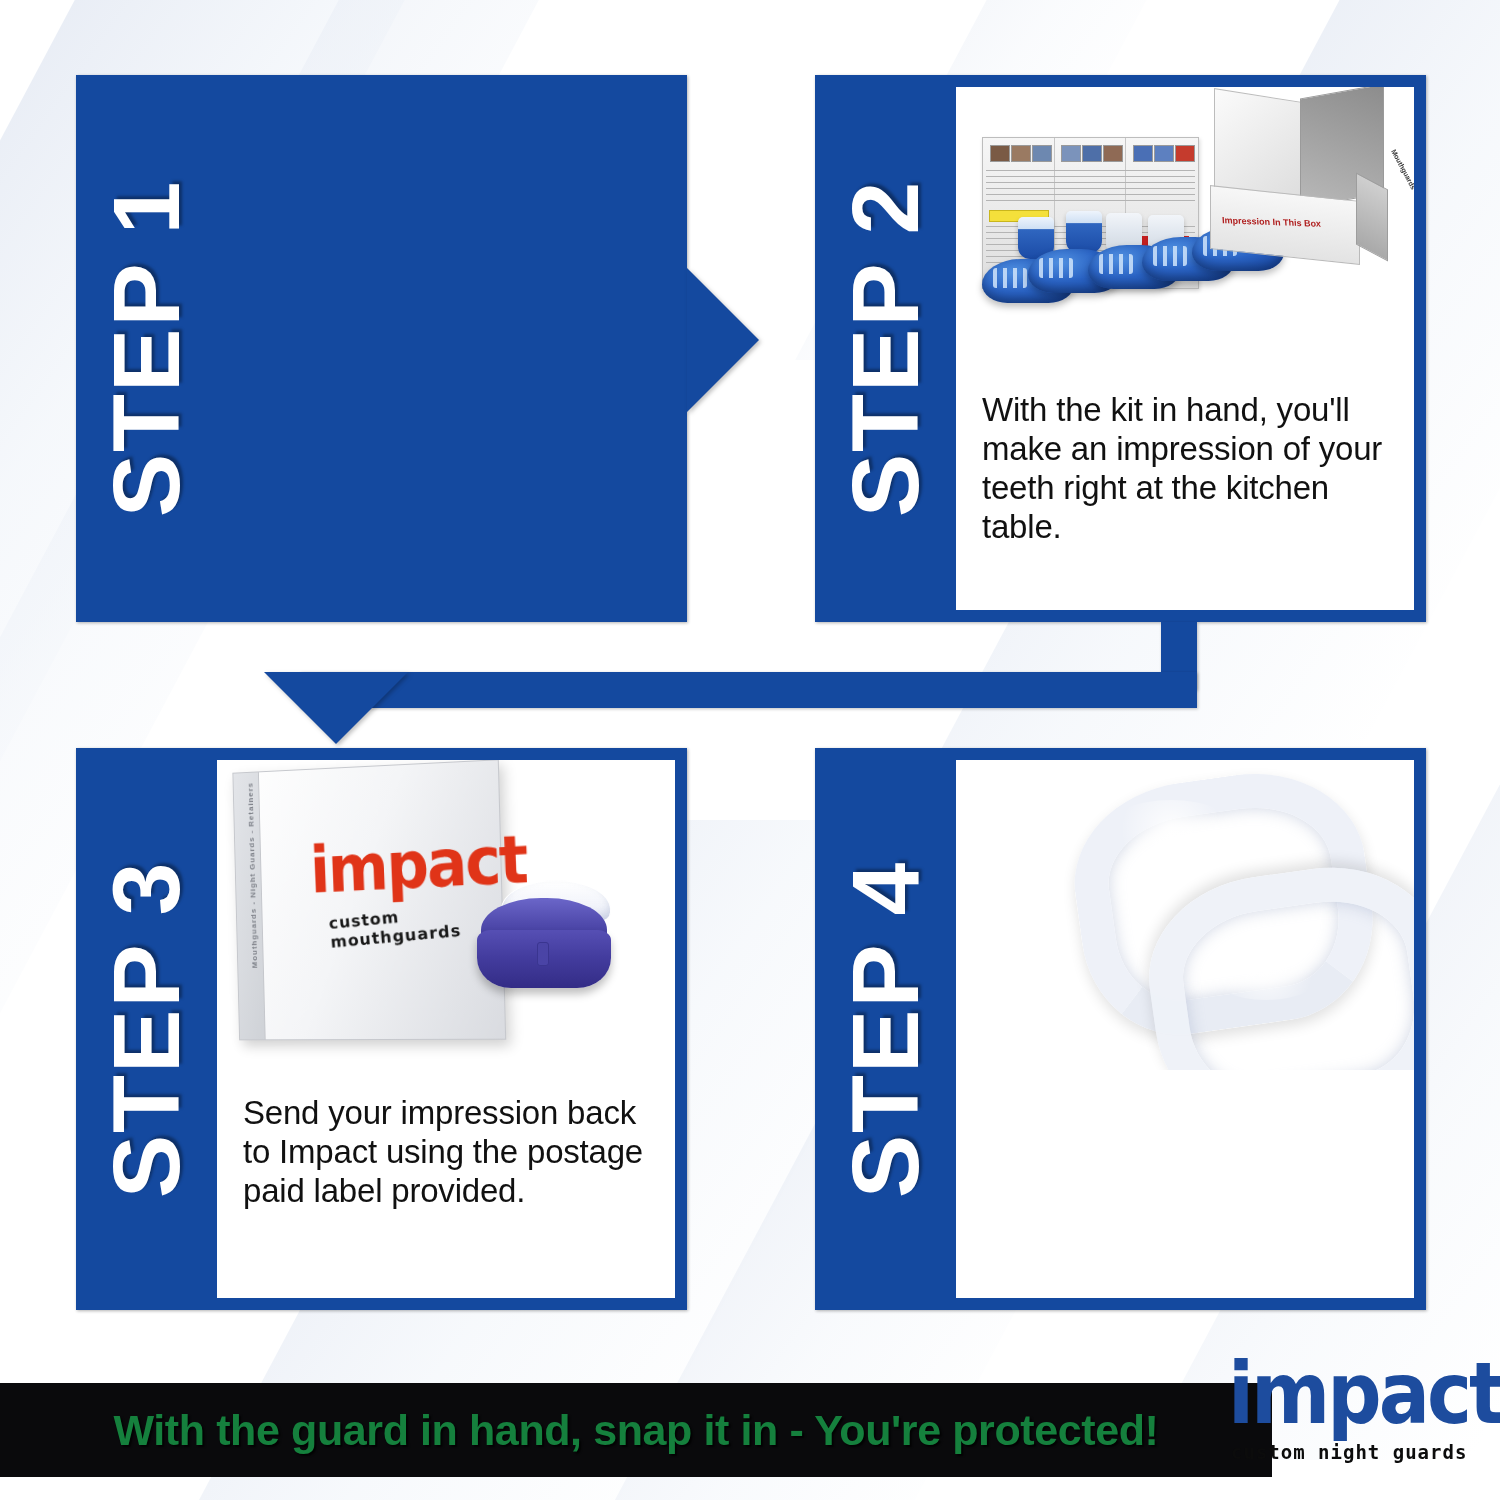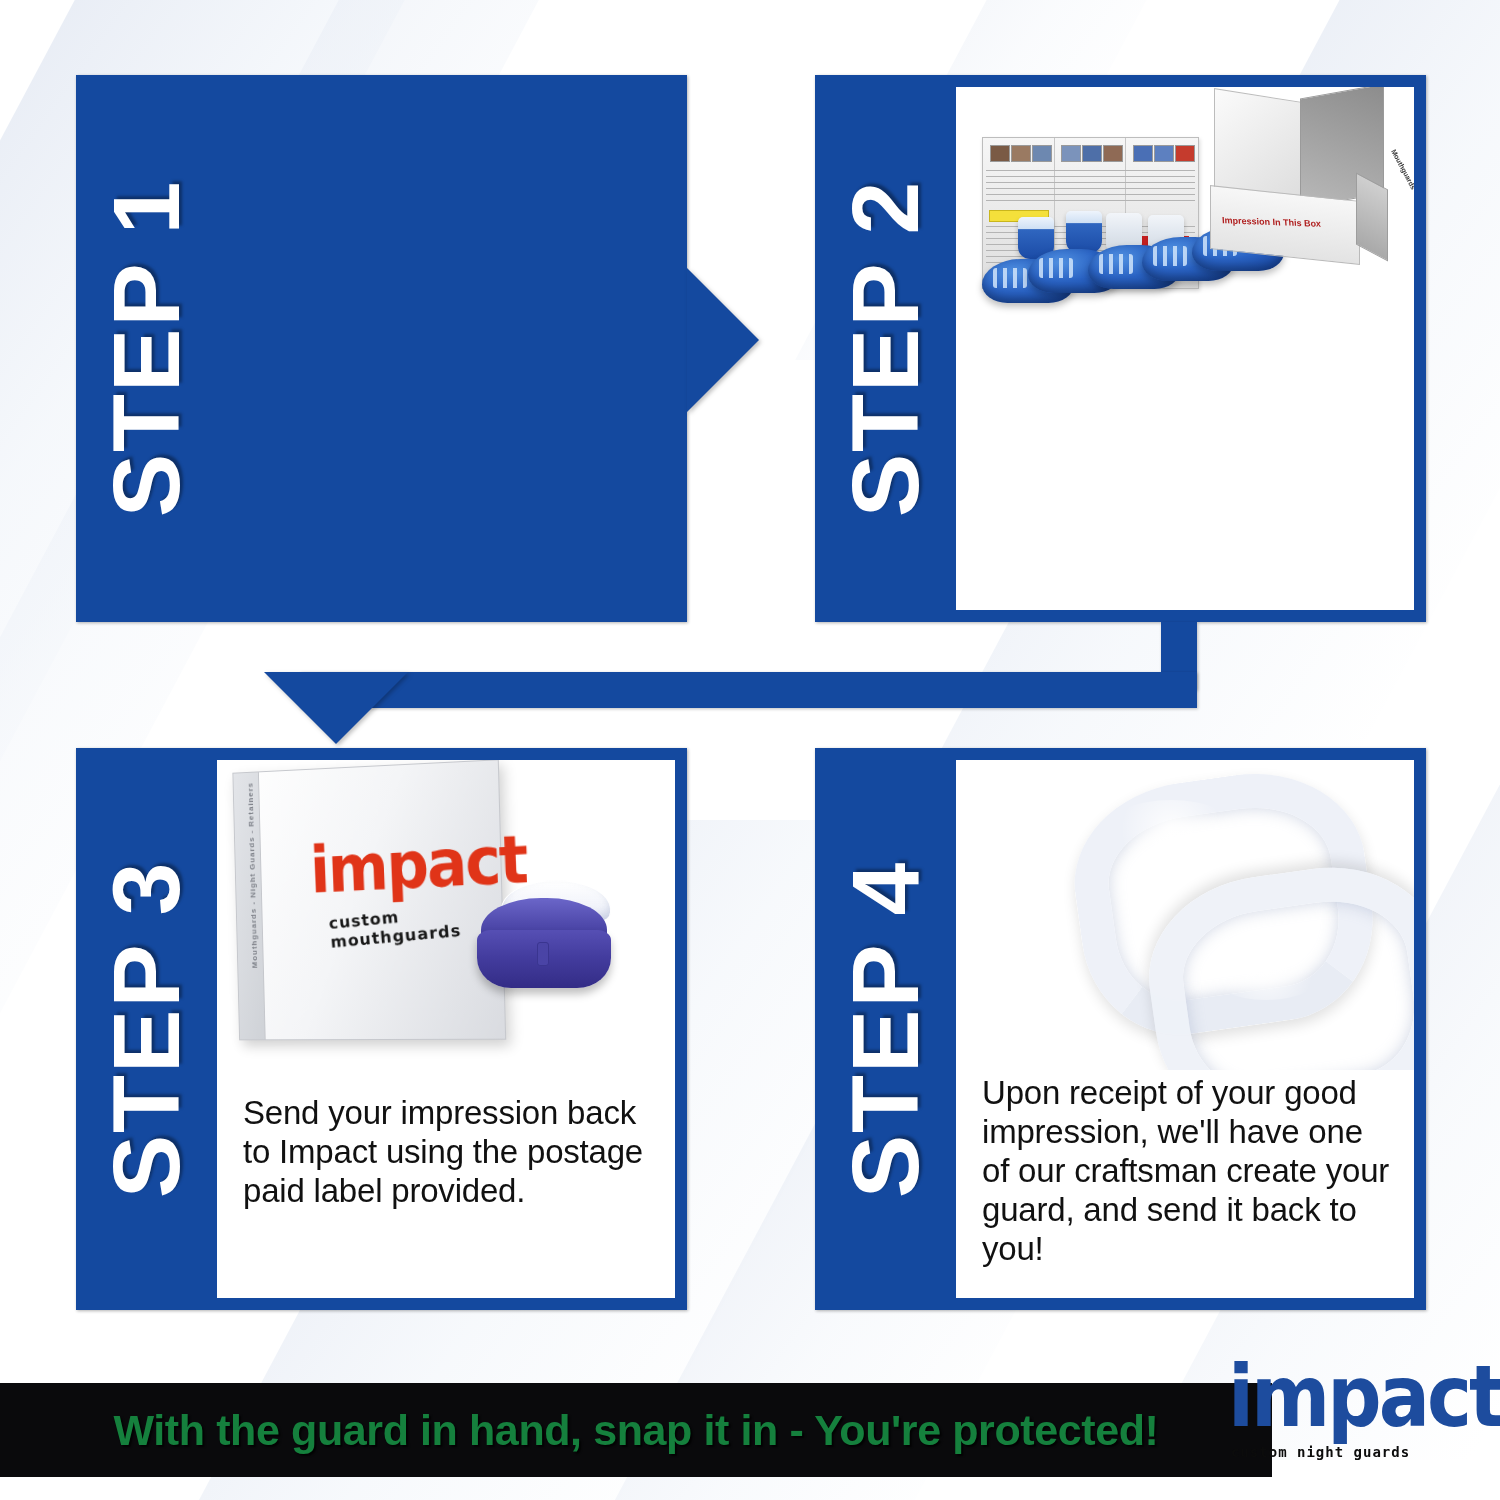--- a/index.html
+++ b/index.html
@@ -196,21 +196,21 @@
     font-size: 76px;
     line-height: .82;
     letter-spacing: -3px;
     transform: scaleY(1.12);
     transform-origin: left bottom;
   }
   #footer-logo .ls {
     font-family: "DejaVu Sans Mono", monospace;
     font-weight: bold;
     color: #0c0c0c;
-    font-size: 14px;
+    font-size: 19px;
     letter-spacing: 1px;
     margin-top: 11px;
     margin-left: 3px;
   }
 
   
   .art { position:absolute; inset:0; }
 
   
   .mb-body {
@@ -494,20 +494,21 @@
           <div class="kit-box">
             <div class="lidL"></div>
             <div class="lidR"></div>
             <div class="front"></div>
             <div class="side"></div>
             <div class="lbl1">Impression In This Box</div>
             <div class="lbl2">Mouthguards - Night Guards - Retainers</div>
           </div>
         </div>
       </div>
+      <div class="caption">With the kit in hand, you'll make an impression of your teeth right at the kitchen table.</div>
     </div>
   </div>
 
   <div class="panel" id="panel3">
     <div class="step-label">
       <span>STEP 3</span>
     </div>
     <div class="panel-inner">
       <div class="media">
         <div class="art">
@@ -536,21 +537,20 @@
     </div>
     <div class="panel-inner">
       <div class="media">
         <div class="art">
           <div class="guard-u g1"></div>
           <div class="guard-u g2"></div>
           <div class="gsheen" style="left:150px;top:40px;width:130px;height:60px;"></div>
           <div class="gsheen" style="left:250px;top:180px;width:120px;height:60px;"></div>
         </div>
       </div>
-      <div class="caption">Upon receipt of your good impression, we'll have one of our craftsman create your guard, and send it back to you!</div>
     </div>
   </div>
 
   <div class="arrow-right"></div>
   <div class="conn-vert"></div>
   <div class="conn-horz"></div>
   <div class="arrow-down"></div>
 </div>
 
 <div id="banner">

